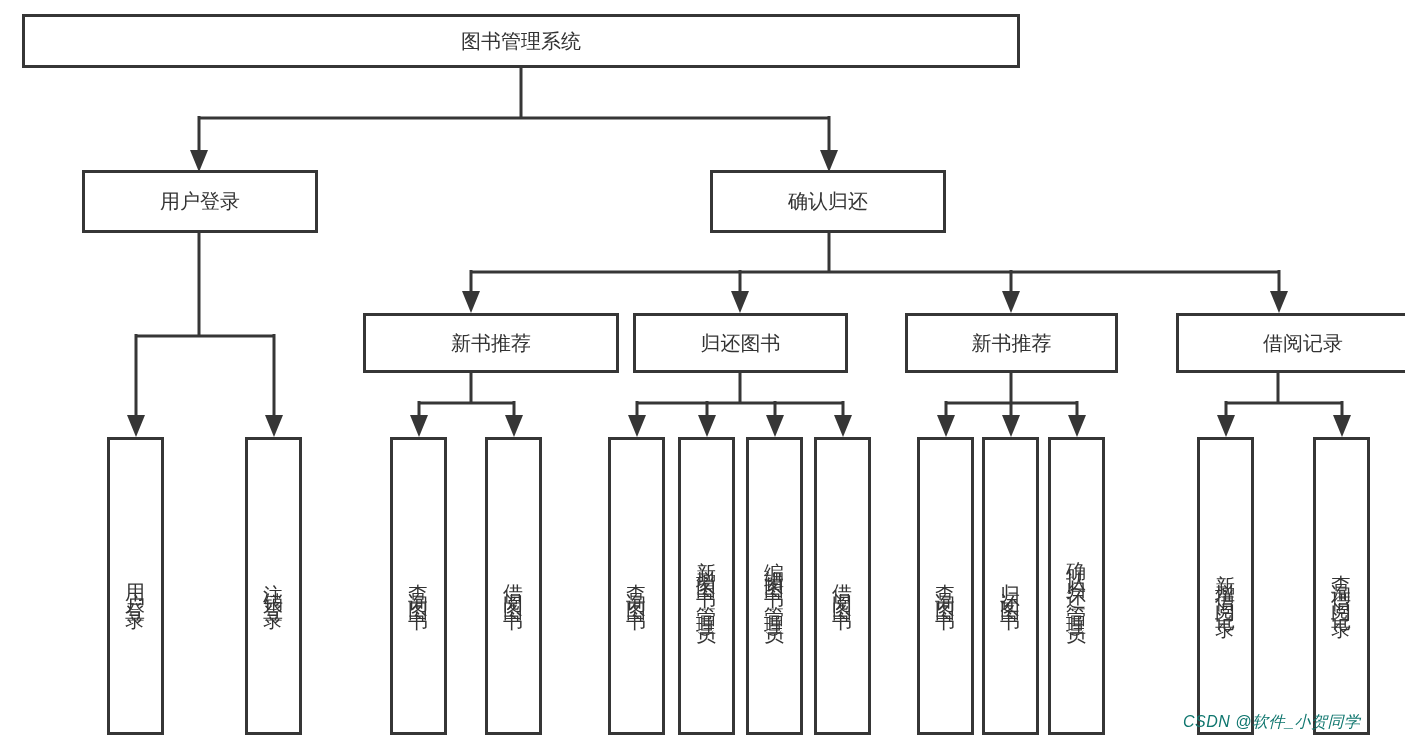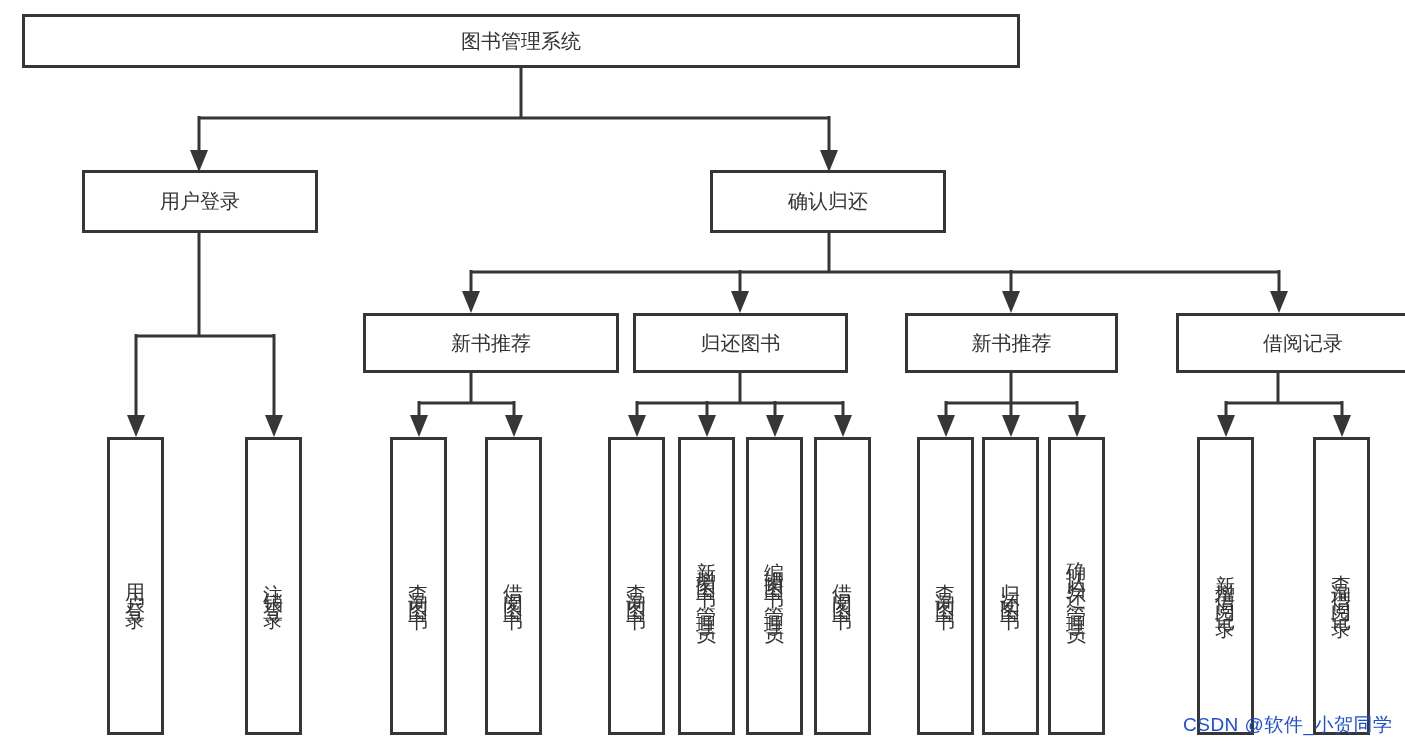--- a/index.html
+++ b/index.html
@@ -60,25 +60,26 @@
   }
   .leaf .lbl{
     writing-mode:vertical-lr;
     text-orientation:mixed;
     letter-spacing:9px;
     line-height:1;
   }
   .watermark{
     position:absolute;
     left:1183px;top:712px;
-    font-size:19px;
-    color:#1d4ed8;
+    font-size:16px;
+    color:#0f766e;
     letter-spacing:0.5px;
     white-space:nowrap;
     z-index:5;
+    font-style:italic;
   }
 </style>
 </head>
 <body>
 
 <div class="canvas">
 
   <svg class="wires" viewBox="0 0 1405 747">
 
     <path d="M521,68 V118 M199,118 H829 M199,116 V150 M829,116 V150"></path>

